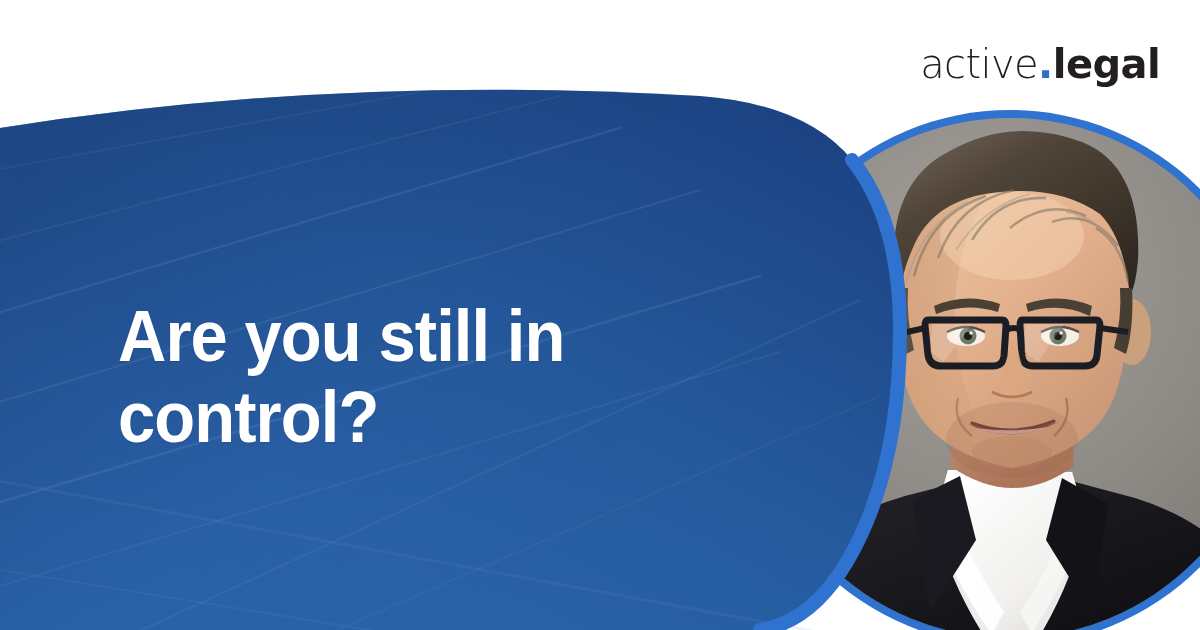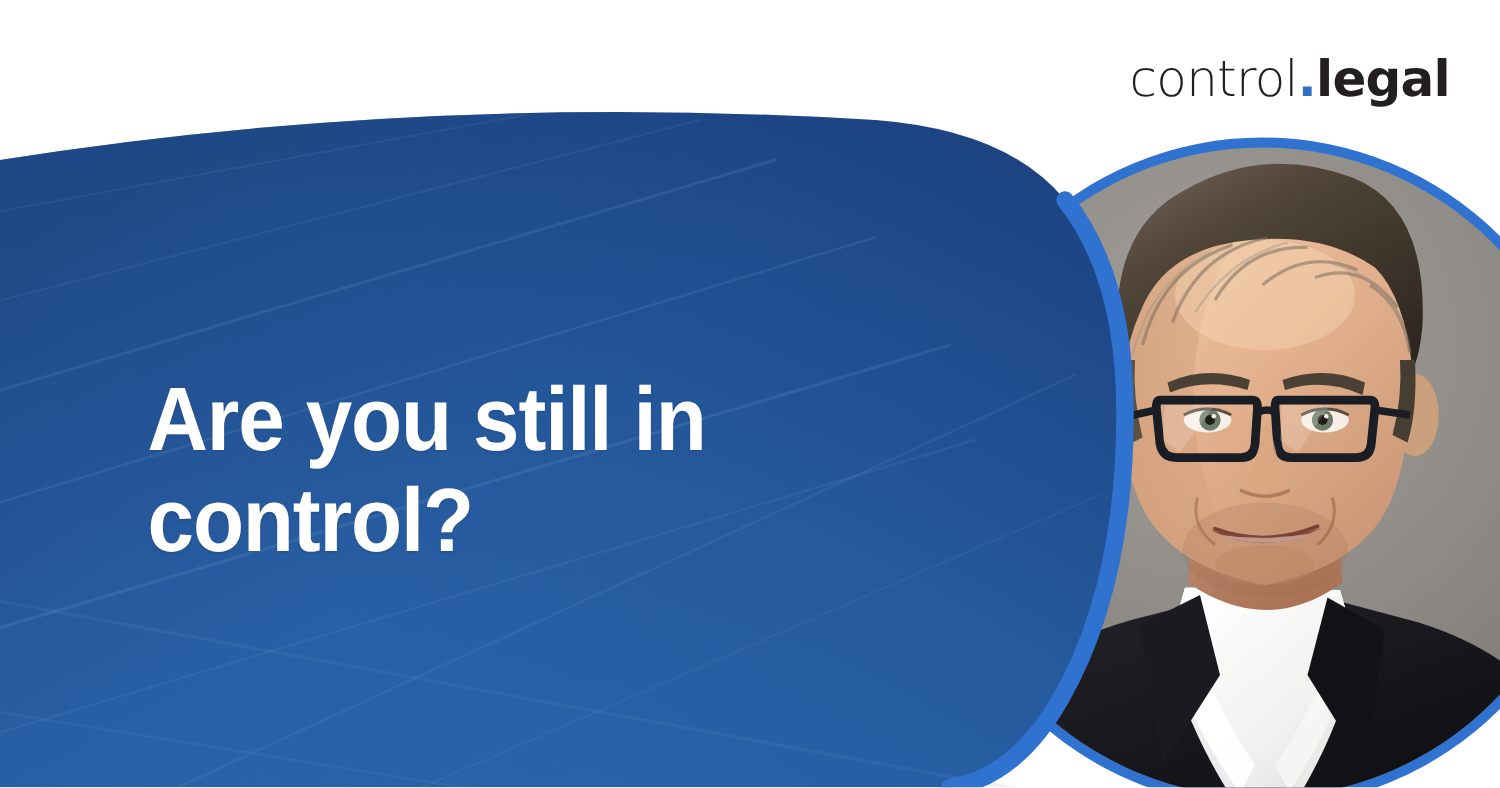--- a/index.html
+++ b/index.html
@@ -303,21 +303,21 @@
           <path d="M-60 180 L420 92" stroke="#9cbde6" stroke-width="1.6" opacity="0.09"></path>
         </g>
 
         <path d="M852 160 Q900 220 900 330 Q900 470 848 560 Q812 622 760 630" fill="none" stroke="#2f72cf" stroke-width="14" stroke-linecap="round"></path>
       </g>
 
     </g>
   </svg>
 
   <div class="logo">
-    <span class="logo-active">control</span>
+    <span class="logo-active">active</span>
       <span class="logo-dot">.</span>
       <span class="logo-legal">legal</span>
   </div>
 
   <h1 class="headline">
     <span class="headline-line">Are you still in</span>
     <span class="headline-line">control?</span>
   </h1>
 
 </div>

